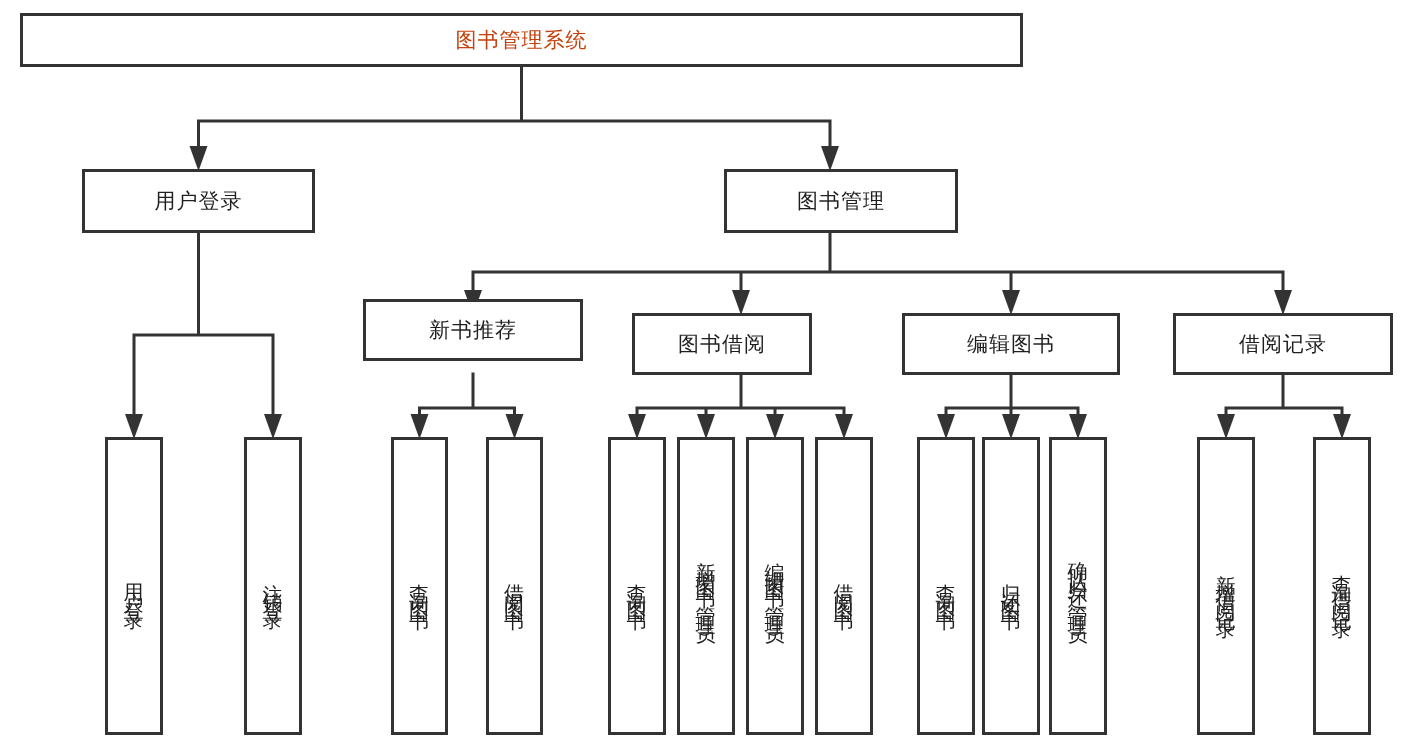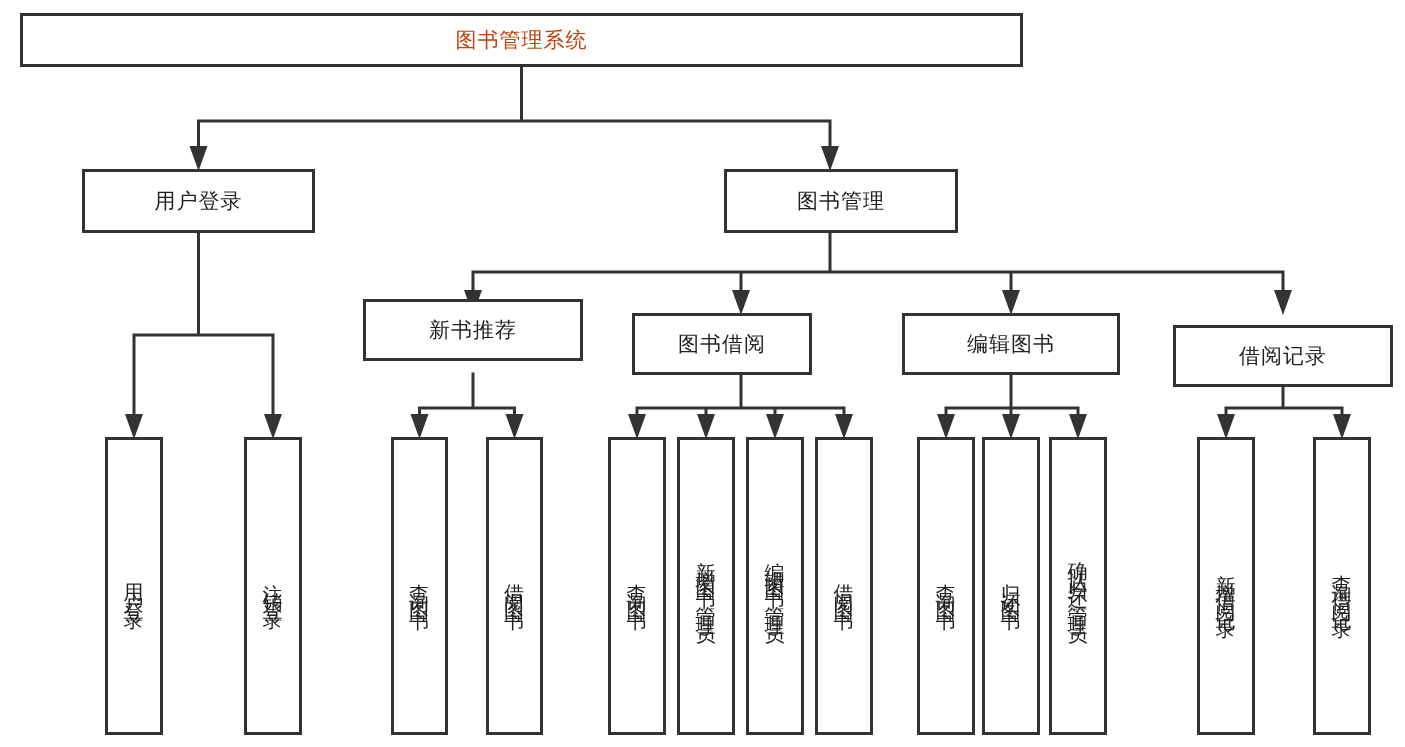--- a/index.html
+++ b/index.html
@@ -86,21 +86,21 @@
       <polygon points="1217,414 1235,414 1226,439" fill="#333333"></polygon>
       <polygon points="1333,414 1351,414 1342,439" fill="#333333"></polygon>
     </svg>
   <div id="nodes">
       <div class="node h" style="left: 20px; top: 13px; width: 1003px; height: 54px; border-color: rgb(51, 51, 51); color: #c2410c;">图书管理系统</div>
       <div class="node h" style="left: 82px; top: 169px; width: 233px; height: 64px; border-color: rgb(51, 51, 51); color: rgb(31, 31, 31);">用户登录</div>
       <div class="node h" style="left: 712px; top: 169px; width: 234px; height: 64px; border-color: rgb(51, 51, 51); color: rgb(31, 31, 31); margin-left: 12px;">图书管理</div>
       <div class="node h" style="left: 363px; top: 299px; width: 220px; height: 62px; border-color: rgb(51, 51, 51); color: rgb(31, 31, 31);">新书推荐</div>
       <div class="node h" style="left: 632px; top: 313px; width: 180px; height: 62px; border-color: rgb(51, 51, 51); color: rgb(31, 31, 31);">图书借阅</div>
       <div class="node h" style="left: 902px; top: 313px; width: 218px; height: 62px; border-color: rgb(51, 51, 51); color: rgb(31, 31, 31);">编辑图书</div>
-      <div class="node h" style="left: 1173px; top: 313px; width: 220px; height: 62px; border-color: rgb(51, 51, 51); color: rgb(31, 31, 31); margin-top: 12px;">借阅记录</div>
+      <div class="node h" style="left: 1173px; top: 313px; width: 220px; height: 62px; border-color: rgb(51, 51, 51); color: rgb(31, 31, 31);">借阅记录</div>
       <div class="node v" style="left: 105px; top: 437px; width: 58px; height: 298px; border-color: rgb(51, 51, 51); color: rgb(31, 31, 31);">用户登录</div>
       <div class="node v" style="left: 244px; top: 437px; width: 58px; height: 298px; border-color: rgb(51, 51, 51); color: rgb(31, 31, 31);">注销登录</div>
       <div class="node v" style="left: 391px; top: 437px; width: 57px; height: 298px; border-color: rgb(51, 51, 51); color: rgb(31, 31, 31);">查询图书</div>
       <div class="node v" style="left: 486px; top: 437px; width: 57px; height: 298px; border-color: rgb(51, 51, 51); color: rgb(31, 31, 31);">借阅图书</div>
       <div class="node v" style="left: 608px; top: 437px; width: 58px; height: 298px; border-color: rgb(51, 51, 51); color: rgb(31, 31, 31);">查询图书</div>
       <div class="node v" style="left: 677px; top: 437px; width: 58px; height: 298px; border-color: rgb(51, 51, 51); color: rgb(31, 31, 31);">新增图书（管理员）</div>
       <div class="node v" style="left: 746px; top: 437px; width: 58px; height: 298px; border-color: rgb(51, 51, 51); color: rgb(31, 31, 31);">编辑图书（管理员）</div>
       <div class="node v" style="left: 815px; top: 437px; width: 58px; height: 298px; border-color: rgb(51, 51, 51); color: rgb(31, 31, 31);">借阅图书</div>
       <div class="node v" style="left: 917px; top: 437px; width: 58px; height: 298px; border-color: rgb(51, 51, 51); color: rgb(31, 31, 31);">查询图书</div>
       <div class="node v" style="left: 982px; top: 437px; width: 58px; height: 298px; border-color: rgb(51, 51, 51); color: rgb(31, 31, 31);">归还图书</div>

